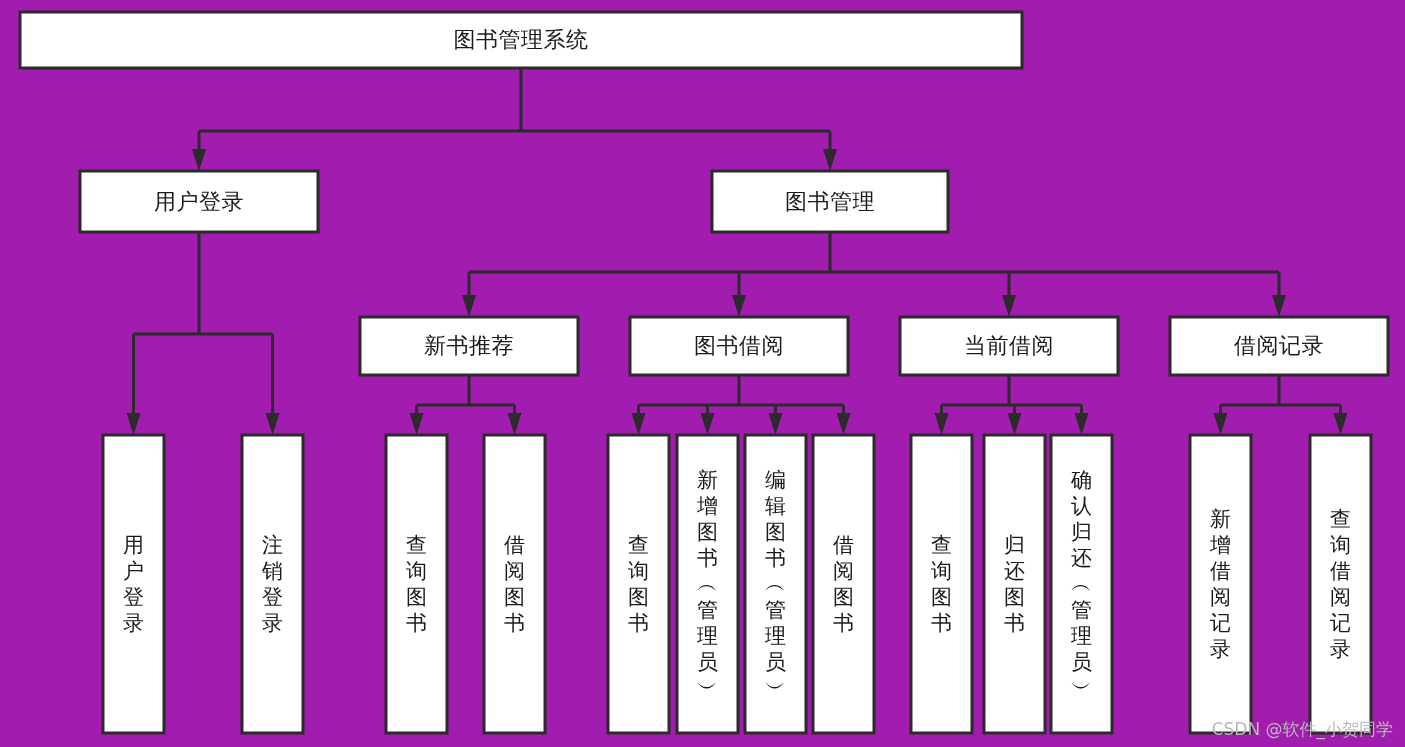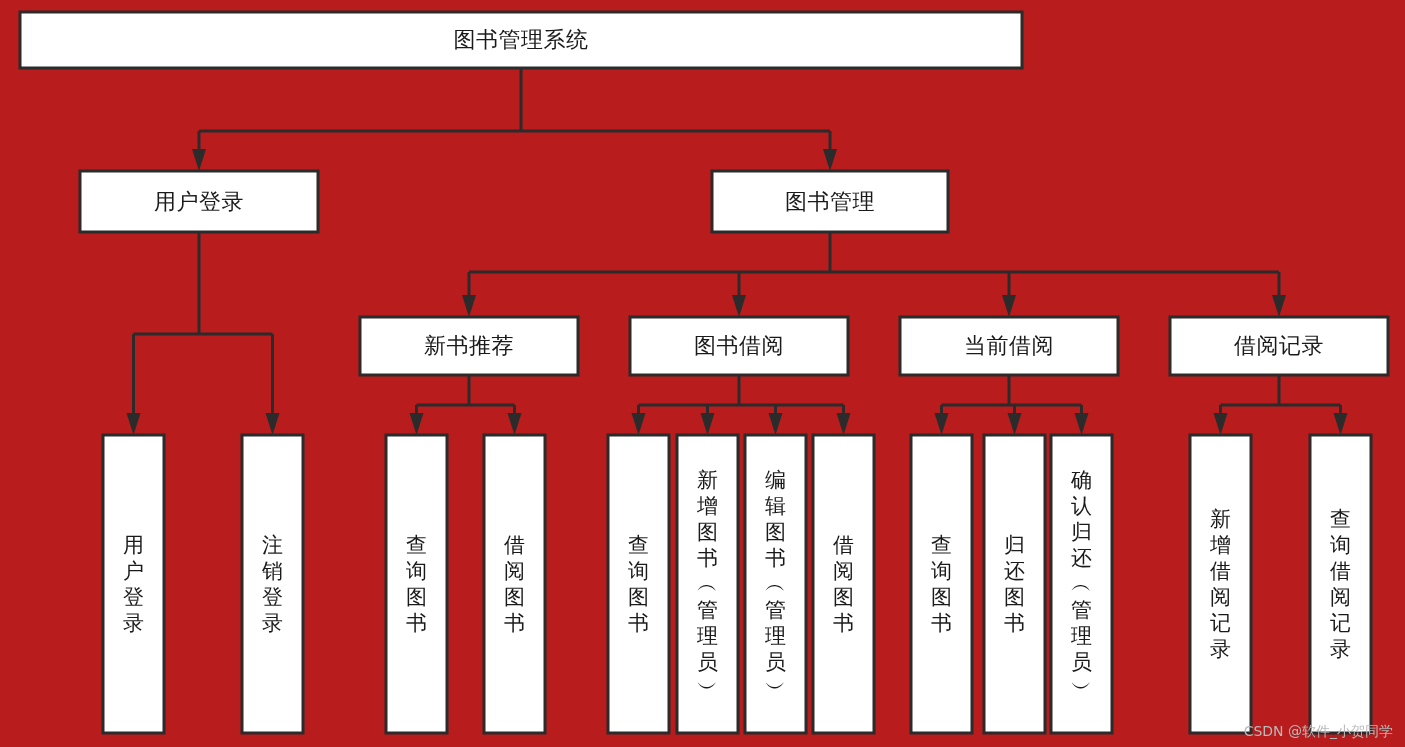--- a/index.html
+++ b/index.html
@@ -11,21 +11,21 @@
   body {
     width: 1405px;
     height: 747px;
     overflow: hidden;
     font-family: "DejaVu Sans", "Liberation Sans", sans-serif;
   }
   #diagram-root {
     position: relative;
     width: 1405px;
     height: 747px;
-    background: #b91c1c;
+    background: #a21caf;
   }
   svg#tree-svg {
     position: absolute;
     top: 0;
     left: 0;
     width: 1405px;
     height: 747px;
     display: block;
   }
   .node-box {
@@ -56,21 +56,21 @@
     font-size: 21px;
     fill: #1a1a1a;
     text-anchor: middle;
     dominant-baseline: central;
   }
   .watermark-text {
     position: absolute;
     right: 12px;
     bottom: 6px;
     font-family: "DejaVu Sans", "Liberation Sans", sans-serif;
-    font-size: 14px;
+    font-size: 17px;
     color: #b9b9b9;
     white-space: nowrap;
     user-select: none;
   }
 </style>
 </head>
 <body>
 
 <div id="diagram-root">
   <svg id="tree-svg" viewBox="0 0 1405 747" xmlns="http://www.w3.org/2000/svg">

